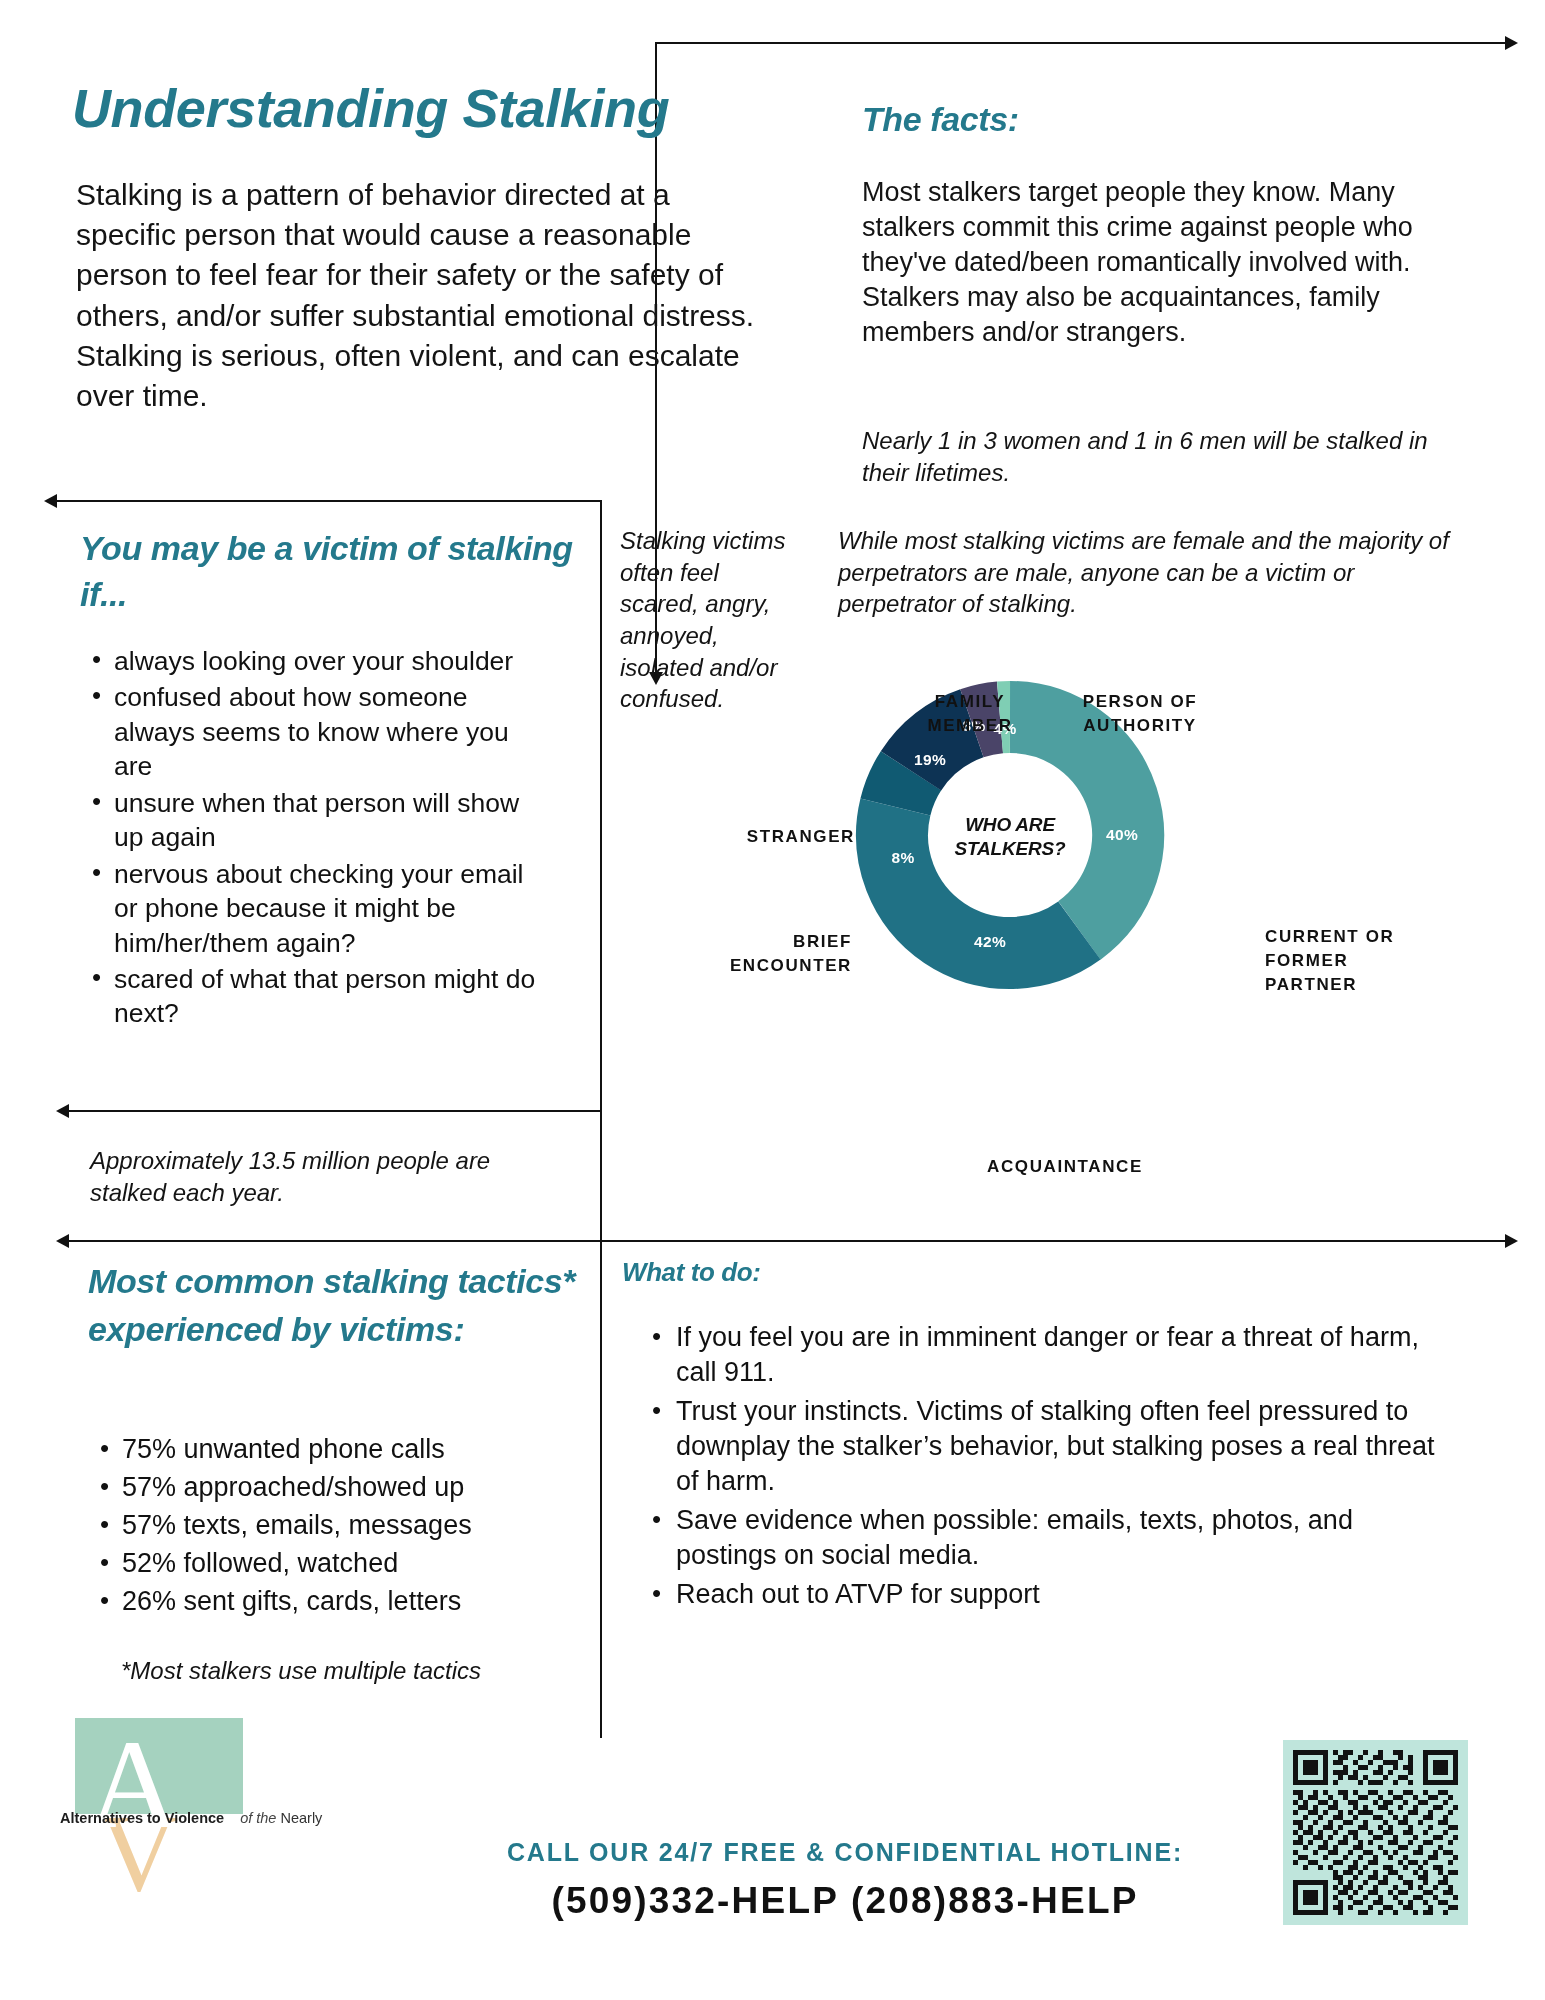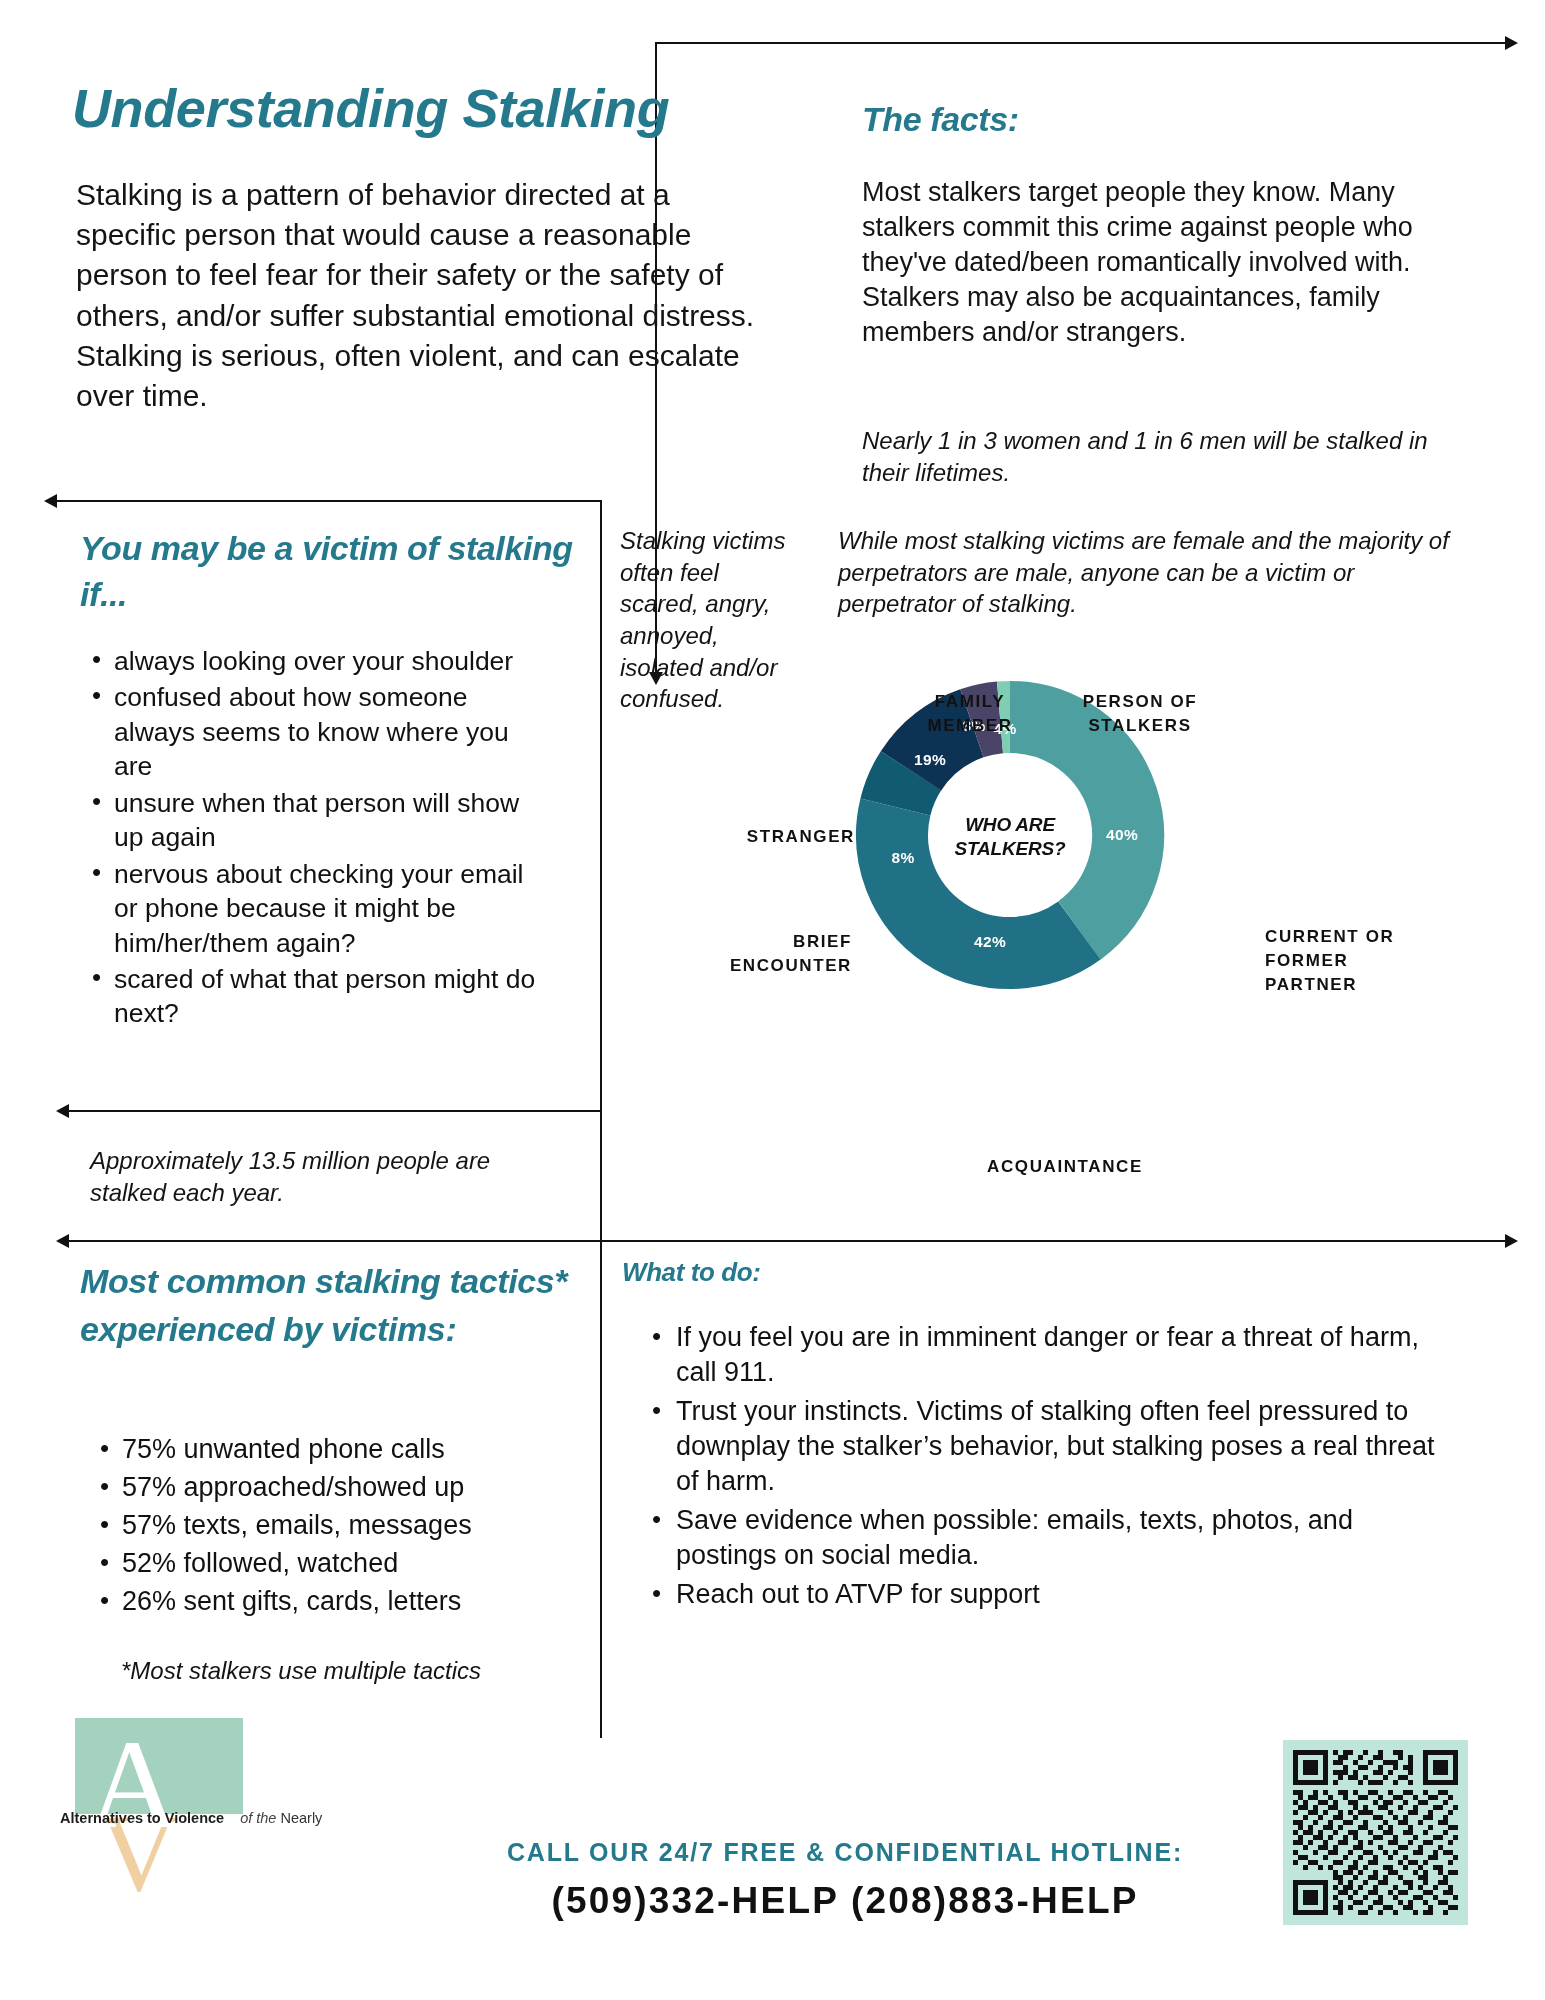--- a/index.html
+++ b/index.html
@@ -119,21 +119,21 @@
     position: absolute; left: 620px; top: 525px;
     width: 180px;
   }
   #approx {
     position: absolute; left: 90px; top: 1145px;
     width: 470px;
   }
 
   
   #tactics-title {
-    position: absolute; left: 80px; top: 1258px;
+    position: absolute; left: 88px; top: 1258px;
     width: 510px;
     font-size: 34px;
     line-height: 1.40;
   }
   #tactics-list {
     position: absolute; left: 88px; top: 1432px;
     width: 470px;
     font-size: 27px;
     line-height: 1.33;
   }
@@ -315,21 +315,21 @@
         <text class="slice-label" x="-36" y="-104" text-anchor="middle">8%</text>
         <text class="slice-label" x="-5" y="-101" text-anchor="middle">4%</text>
 
         <text class="center-label" x="0" y="-4" text-anchor="middle">WHO ARE</text>
         <text class="center-label" x="0" y="20" text-anchor="middle">STALKERS?</text>
       </g>
     </svg>
   </div>
 
   <div class="cat-label" id="lbl-family">FAMILY MEMBER</div>
-  <div class="cat-label" id="lbl-authority">PERSON OF STALKERS</div>
+  <div class="cat-label" id="lbl-authority">PERSON OF AUTHORITY</div>
   <div class="cat-label" id="lbl-partner">CURRENT OR FORMER PARTNER</div>
   <div class="cat-label" id="lbl-acq">ACQUAINTANCE</div>
   <div class="cat-label" id="lbl-brief">BRIEF ENCOUNTER</div>
   <div class="cat-label" id="lbl-stranger">STRANGER</div>
 
   <div id="tactics-title" class="heading">Most common stalking tactics* experienced by victims:</div>
   <ul id="tactics-list">
     <li>75% unwanted phone calls</li>
     <li>57% approached/showed up</li>
     <li>57% texts, emails, messages</li>

